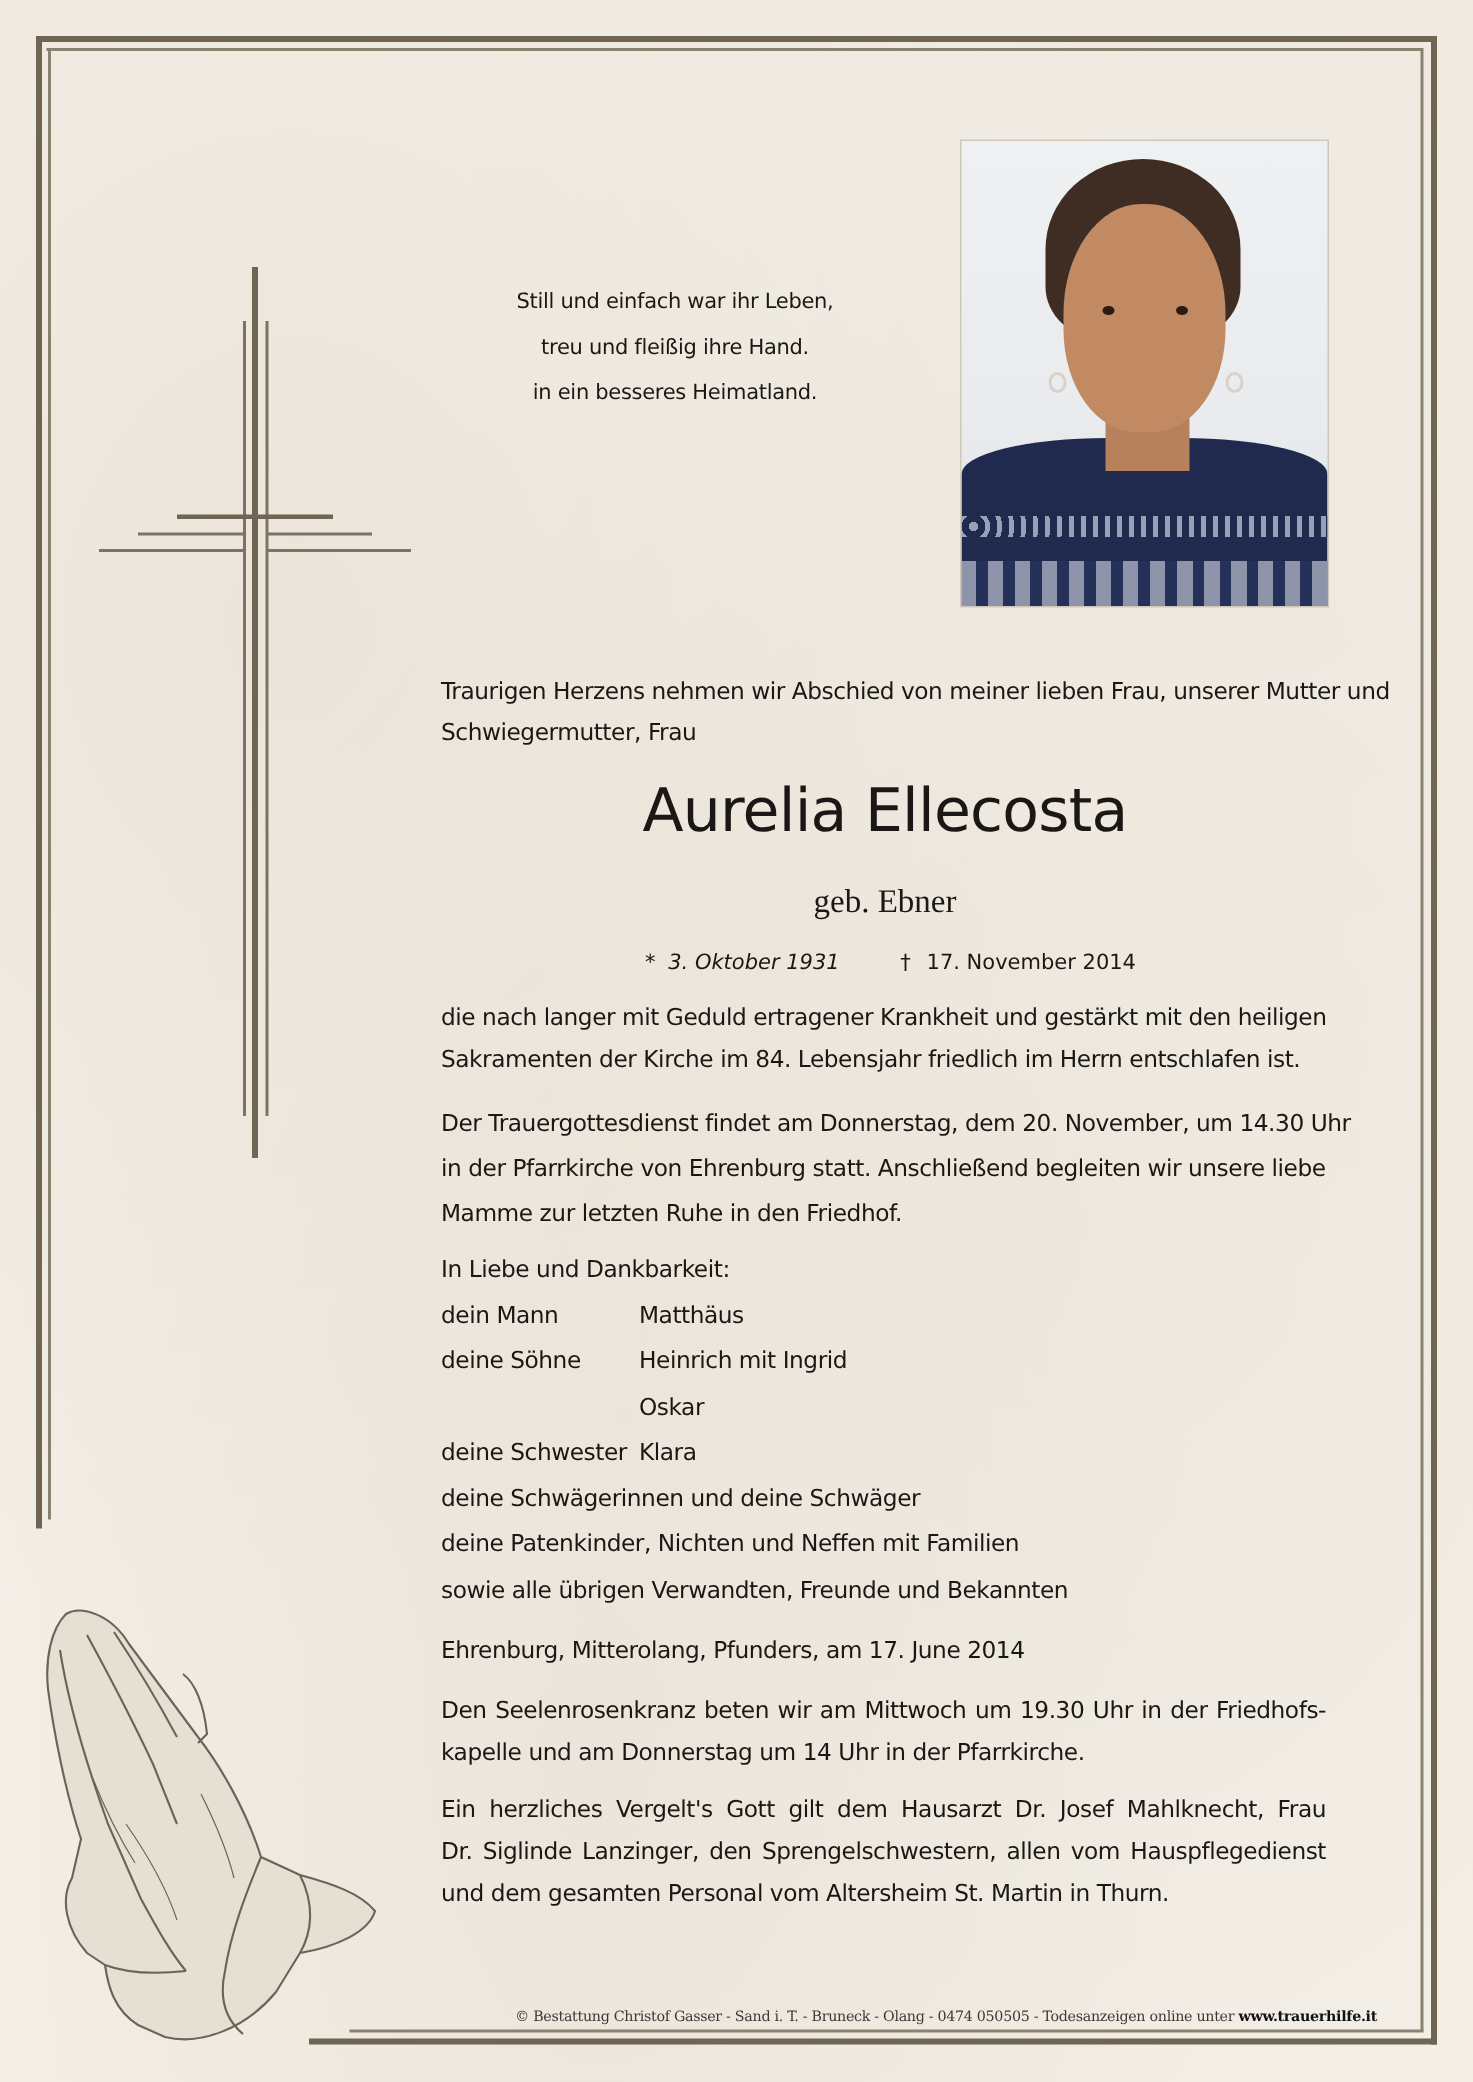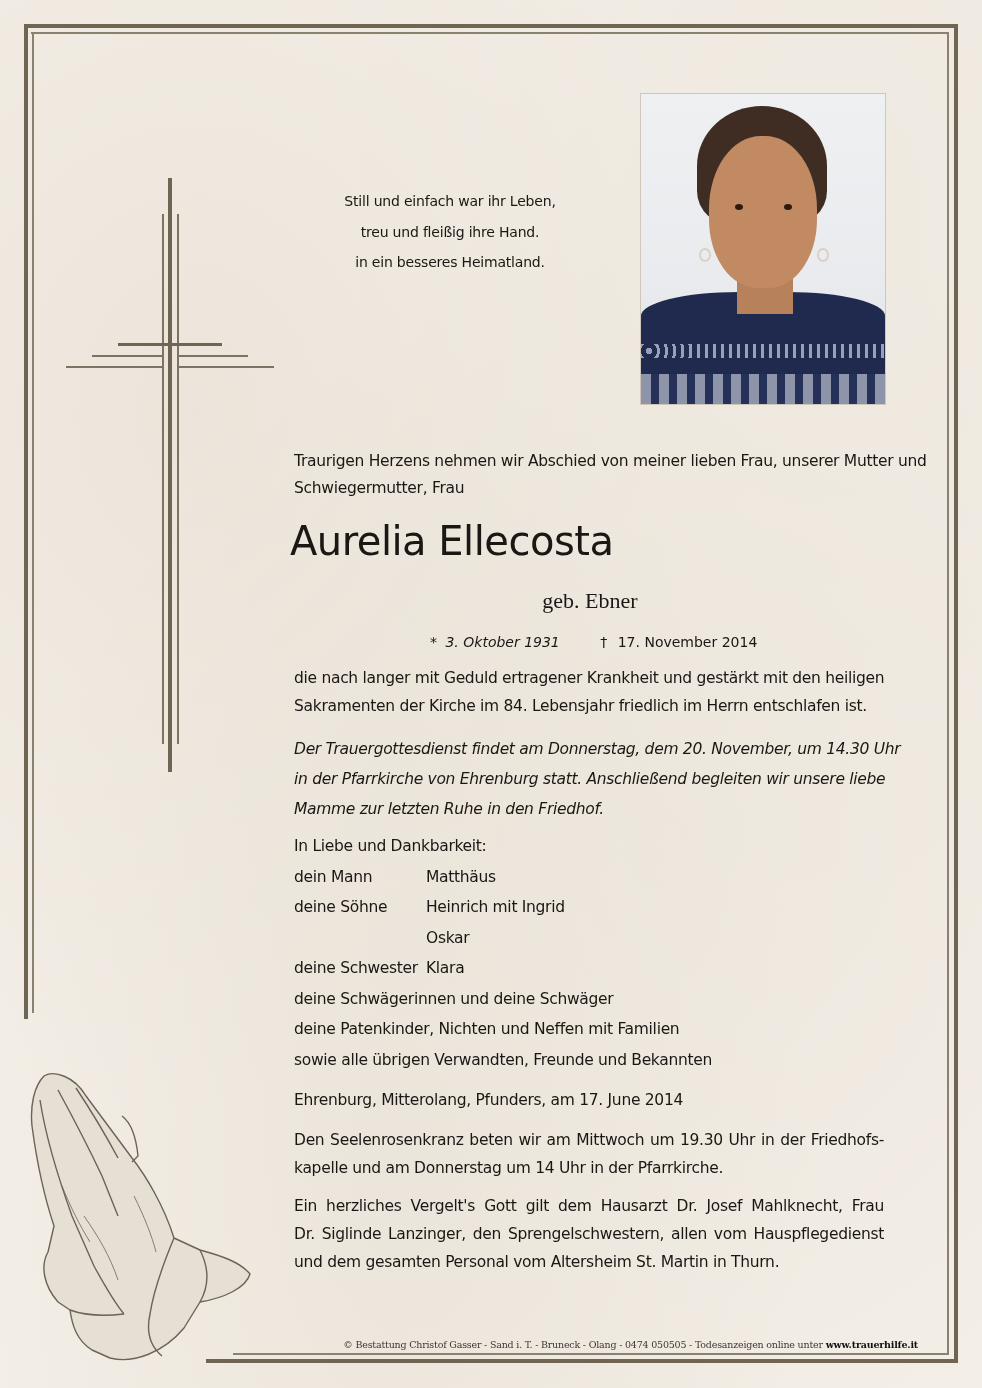--- a/index.html
+++ b/index.html
@@ -59,33 +59,33 @@
       background: repeating-linear-gradient(90deg, #d7dce6 0 10px, #2a3560 10px 18px);
       opacity: 0.6;
     }
     .photo .eye { position: absolute; width: 8px; height: 6px; background: #2a1a12; border-radius: 50%; top: 110px; }
     .photo .earring { position: absolute; width: 8px; height: 10px; border: 2px solid #d8d2c6; border-radius: 50%; top: 154px; }
 
     .text-block { position: absolute; left: 294px; width: 590px; font-size: 15.5px; letter-spacing: -0.3px; }
     .intro { top: 448px; line-height: 27px; }
     .name {
       position: absolute; left: 290px; width: 600px; top: 518px;
-      font-size: 40px; letter-spacing: -0.5px; font-weight: normal;
+      text-align: center; font-size: 40px; letter-spacing: -0.5px; font-weight: normal;
     }
     .maiden {
       position: absolute; left: 290px; width: 600px; top: 588px;
       text-align: center; font-size: 22px; font-family: Liberation Serif, serif;
     }
     .dates {
       position: absolute; left: 430px; top: 634px; font-size: 14px; white-space: nowrap;
     }
     .dates span { display: inline-block; }
     .dates .death { margin-left: 36px; }
     .p1 { top: 664px; line-height: 28px; }
-    .p2 { top: 734px; line-height: 30px; font-style: italic; }
+    .p2 { top: 734px; line-height: 30px; }
     .list { top: 831px; line-height: 30.5px; }
     .list .row { display: flex; white-space: nowrap; }
     .list .rel { width: 132px; }
     .place { top: 1086px; line-height: 28px; }
     .p3 { top: 1126px; line-height: 28px; }
     .p4 { top: 1192px; line-height: 28px; text-align: justify; }
     .p4 div { text-align: justify; text-align-last: justify; }
     .p4 div:last-child { text-align-last: left; }
     .p3 div:first-child { text-align: justify; text-align-last: justify; }
     .nowrap { white-space: nowrap; }

